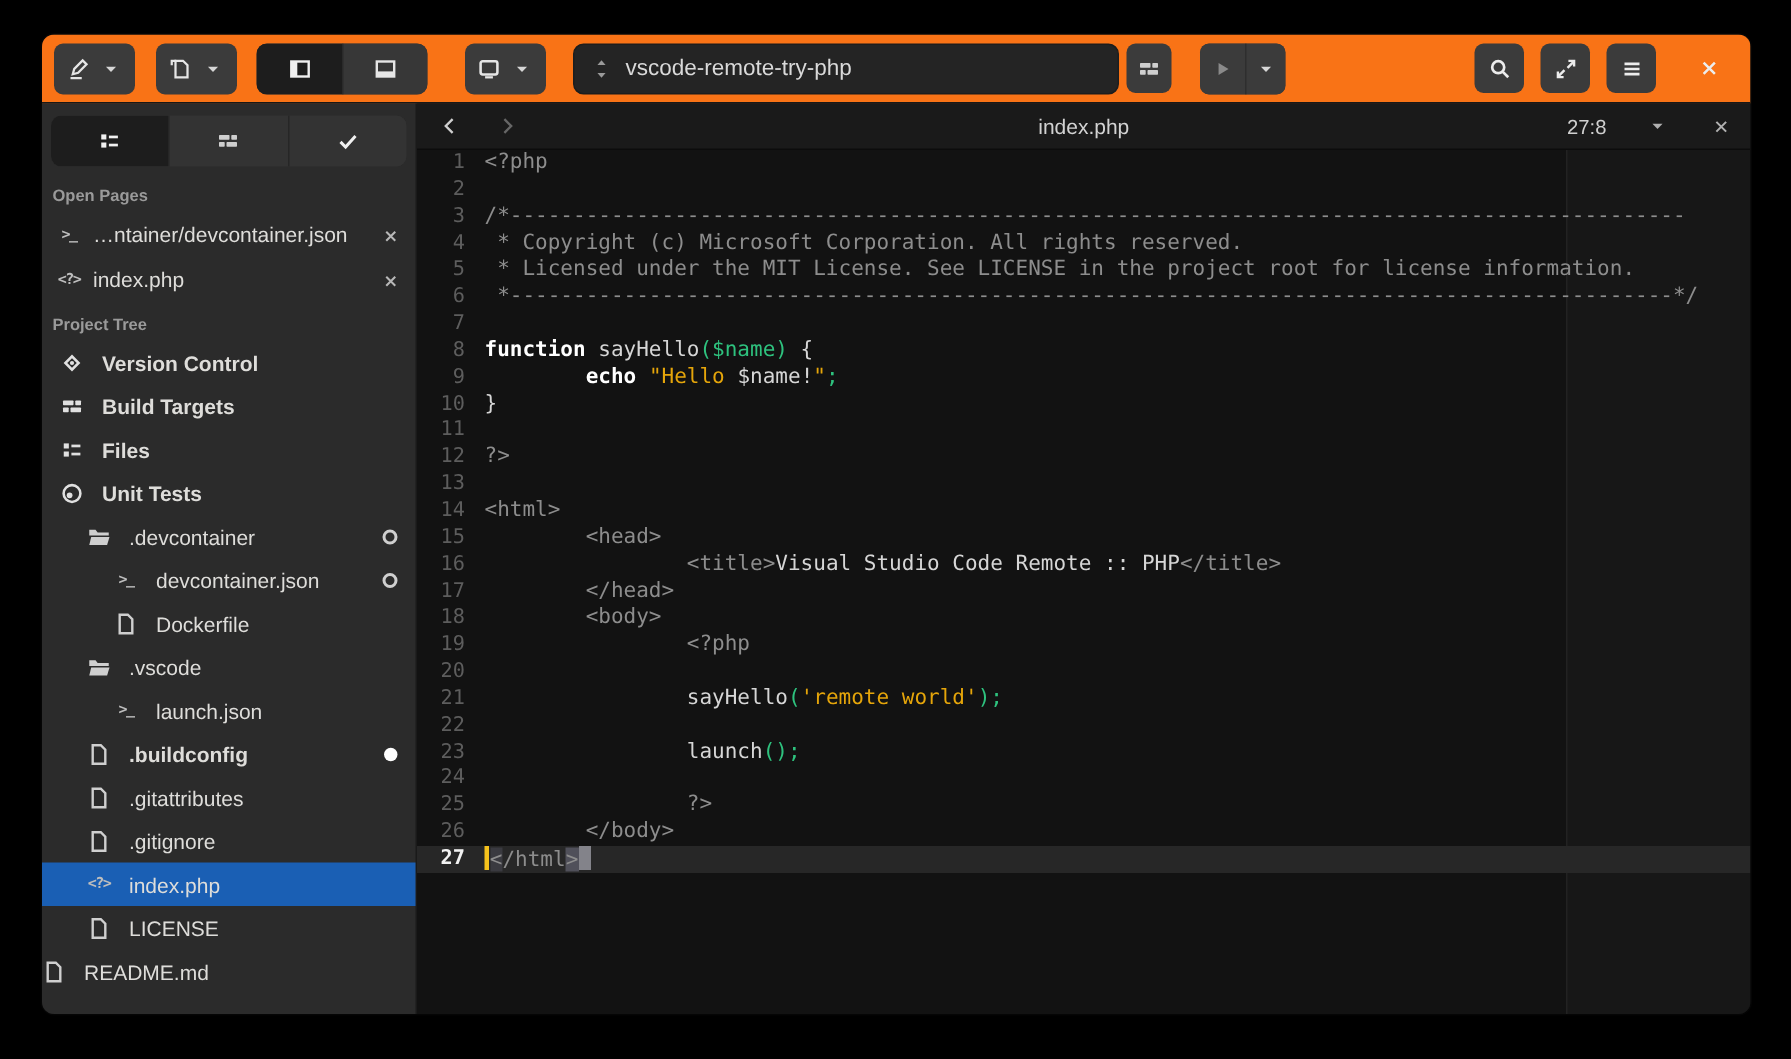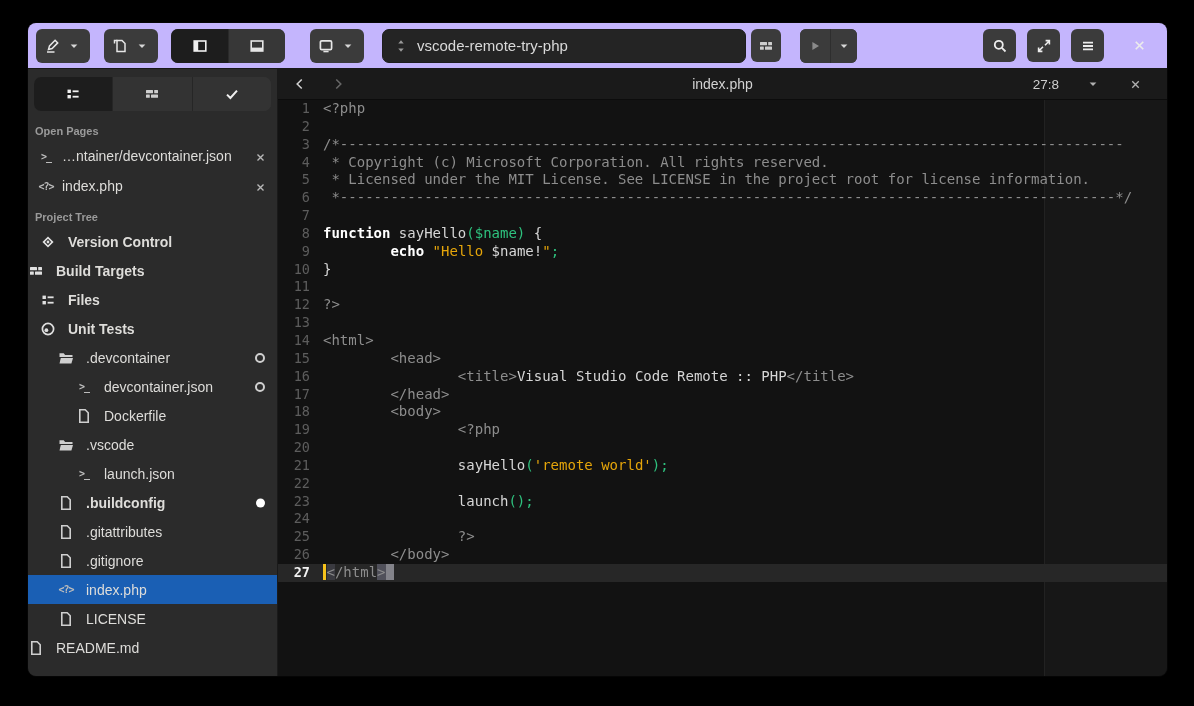--- a/index.html
+++ b/index.html
@@ -1,21 +1,21 @@
 <!DOCTYPE html>
 <html><head>
 <meta charset="utf-8">
 <style>
   html,body{margin:0;padding:0;background:#000;}
   .stage{position:relative;width:1194px;height:706px;background:#000;overflow:hidden;
          font-family:"Liberation Sans",sans-serif;-webkit-font-smoothing:antialiased;}
   .window{position:absolute;left:27px;top:22px;width:1141px;height:655px;background:#121212;
           border-radius:9px;overflow:hidden;border:1px solid #050505;box-sizing:border-box;}
   
-  .headerbar{height:46px;background:#c4b5fd;border-bottom:1px solid #181818;display:flex;
+  .headerbar{height:46px;background:#f97316;border-bottom:1px solid #181818;display:flex;
              align-items:center;padding:0 12px 0 8px;box-sizing:border-box;}
   .btn{height:34px;background:#3b3b3b;border:none;border-radius:6px;display:flex;align-items:center;
        justify-content:center;gap:6px;padding:0 9px;cursor:default;}
   .btn svg{display:block;}
   .split{padding:0 8px;}
   .toggle-group{display:flex;height:34px;border-radius:7px;overflow:hidden;background:#373737;margin-left:13px;}
   .toggle{width:57px;height:34px;border:none;background:#373737;display:flex;align-items:center;justify-content:center;}
   .toggle.active{background:#1d1d1d;}
   .toggle + .toggle{border-left:1px solid #2a2a2a;}
   .omnibar{height:34px;width:364px;margin-left:18px;background:#242424;border:1px solid #1d1d1d;
@@ -51,21 +51,21 @@
   .txticon{font-family:"DejaVu Sans Mono",monospace;font-size:10px;font-weight:700;color:#bdbdbd;letter-spacing:-1px;}
   .badge{position:absolute;right:12px;top:50%;transform:translateY(-50%);}
   .badge.hollow{width:6px;height:6px;border:2px solid #cfcfcf;border-radius:50%;}
   .badge.filled{width:9px;height:9px;background:#ffffff;border-radius:50%;}
   
   .editor{flex:1;display:flex;flex-direction:column;background:#121212;min-width:0;}
   .editor-tabbar{height:30px;background:#1a1a1a;border-bottom:1px solid #0c0c0c;display:flex;
                  align-items:center;position:relative;flex:none;}
   .nav{display:flex;gap:22px;padding-left:14px;}
   .tab-title{position:absolute;left:0;right:0;text-align:center;color:#d2d2d2;font-size:14px;pointer-events:none;}
-  .tab-right{margin-left:auto;display:flex;align-items:center;gap:26px;padding-right:24px;z-index:1;justify-content:flex-end;}
+  .tab-right{margin-left:auto;display:flex;align-items:center;gap:26px;padding-right:12px;z-index:1;justify-content:flex-end;}
   .pos{color:#cfcfcf;font-size:13.5px;}
   .code-area{position:relative;flex:1;overflow:hidden;}
   .margin-overlay{position:absolute;left:766px;top:0;bottom:0;right:0;background:rgba(255,255,255,0.025);
                   border-left:1px solid rgba(255,255,255,0.05);}
   #code-lines{position:relative;}
   .cline{height:17.85px;display:flex;font-family:"DejaVu Sans Mono",monospace;font-size:14px;
          line-height:17.85px;white-space:pre;}
   .cline.cur{background:#272727;}
   .gut{width:32px;flex:none;text-align:right;padding-right:13px;color:#5d5d5d;font-size:13.5px;}
   .cline.cur .gut{color:#f2f2f2;font-weight:700;}
@@ -282,21 +282,21 @@
         <div id="project-tree">
             <div class="trow bold" style="padding-left: 12px;">
               <span class="sicon">
                 <svg width="16" height="16" viewBox="0 0 16 16">
                   <rect x="4.9" y="4.9" width="6.2" height="6.2" transform="rotate(45 8 8)" fill="none" stroke="#e0e0e0" stroke-width="1.7"></rect>
                   <circle cx="8" cy="8" r="1.4" fill="#e0e0e0"></circle>
                 </svg>
               </span>
               <span class="slabel">Version Control</span>
             </div>
-            <div class="trow bold" style="padding-left: 0;">
+            <div class="trow bold" style="padding-left: 12px;">
               <span class="sicon">
                 <svg width="16" height="16" viewBox="0 0 16 16">
                   <g fill="#e0e0e0">
                     <rect x="2" y="4" width="7" height="3.2" rx="0.5"></rect>
                     <rect x="10.2" y="4" width="3.8" height="3.2" rx="0.5"></rect>
                     <rect x="2" y="8.6" width="3.8" height="3.2" rx="0.5"></rect>
                     <rect x="7" y="8.6" width="7" height="3.2" rx="0.5"></rect>
                   </g>
                 </svg>
               </span>

